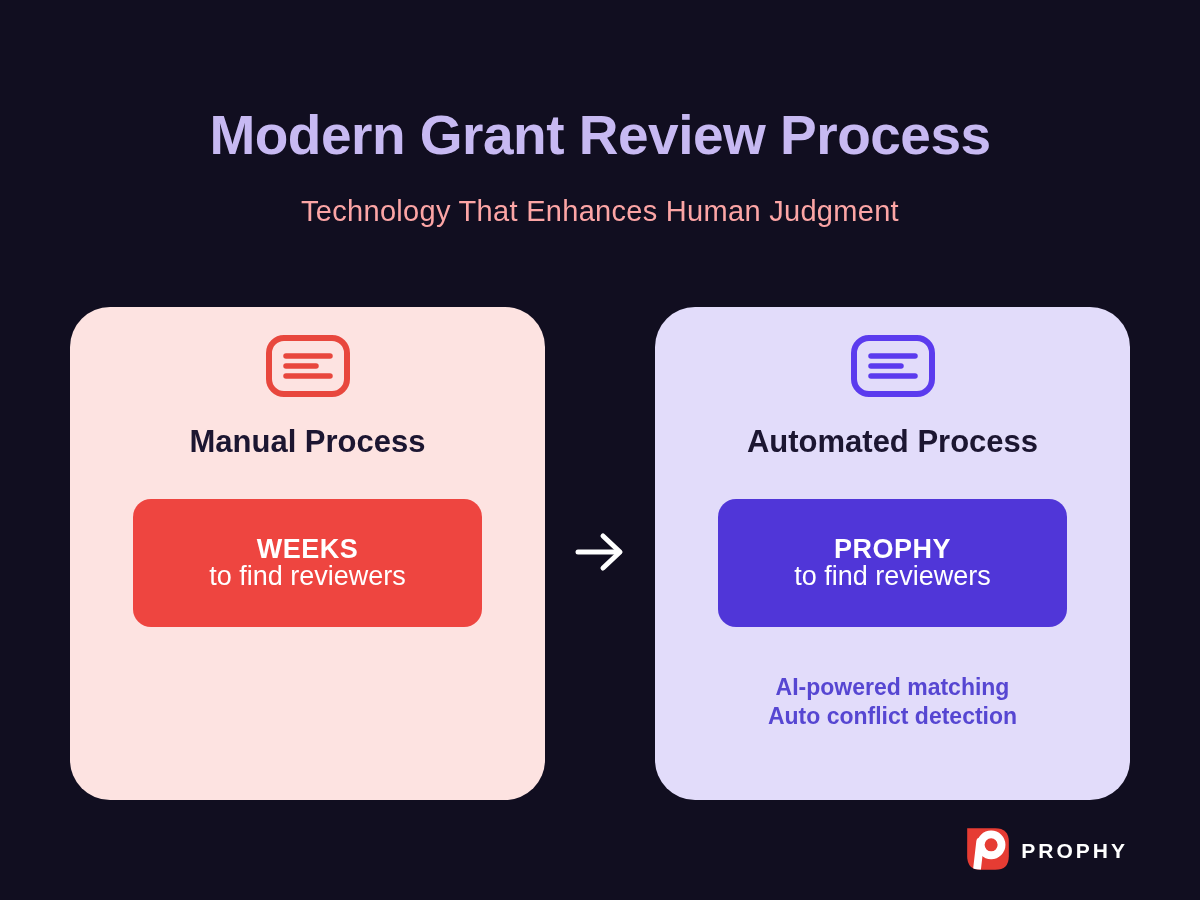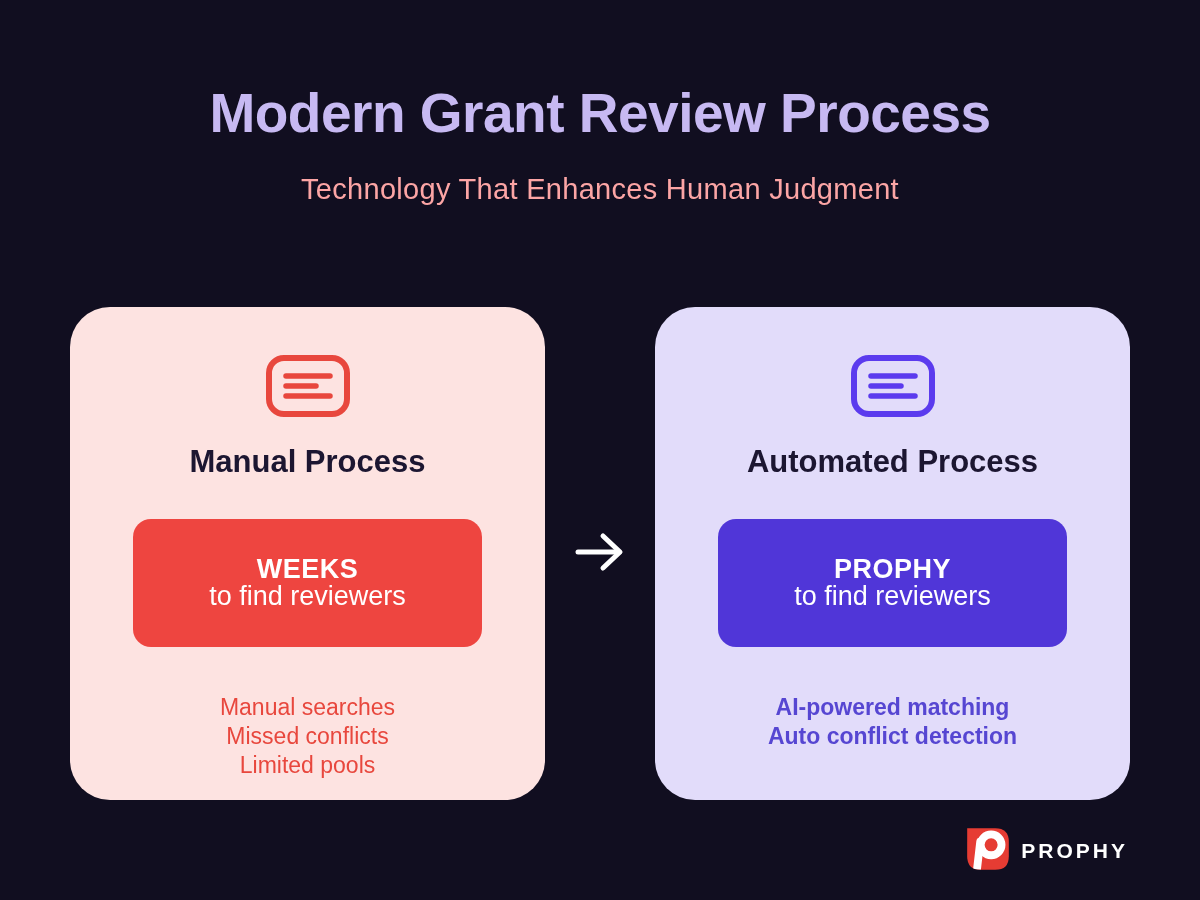--- a/index.html
+++ b/index.html
@@ -9,21 +9,21 @@
     font-family: "Liberation Sans", sans-serif;
     overflow: hidden;
   }
   .slide {
     position: relative;
     width: 1200px;
     height: 900px;
     background: #110e20;
   }
   
-  .header { text-align: center; padding-top: 86px; }
+  .header { text-align: center; padding-top: 108px; }
   .title {
     font-size: 55px;
     font-weight: 800;
     letter-spacing: -0.5px;
     color: #c7b9f2;
     line-height: 1.0;
   }
   .subtitle {
     margin-top: 32px;
     font-size: 29px;
@@ -38,21 +38,21 @@
     left: 70px;
     width: 1060px;
     height: 493px;
     display: flex;
     align-items: stretch;
   }
   .card {
     width: 475px;
     height: 493px;
     border-radius: 40px;
-    padding-top: 48px;
+    padding-top: 28px;
     text-align: center;
     flex: 0 0 auto;
   }
   .card--manual    { background: #fde3e1; }
   .card--automated { background: #e2dcfa; }
 
   .card-icon { display: inline-block; }
   .card--manual    .card-icon svg { color: #e8473d; }
   .card--automated .card-icon svg { color: #5b3bee; }
 
@@ -135,25 +135,20 @@
           <line x1="20" y1="21" x2="64" y2="21" stroke="currentColor" stroke-width="5.5" stroke-linecap="round"></line>
           <line x1="20" y1="31" x2="50" y2="31" stroke="currentColor" stroke-width="5.5" stroke-linecap="round"></line>
           <line x1="20" y1="41" x2="64" y2="41" stroke="currentColor" stroke-width="5.5" stroke-linecap="round"></line>
         </svg>
       </span>
       <div class="card-heading">Manual Process</div>
       <div class="badge">
         <div class="badge-title">WEEKS</div>
         <div class="badge-subtitle">to find reviewers</div>
       </div>
-      <ul class="points">
-        <li>Manual searches</li>
-        <li>Missed conflicts</li>
-        <li>Limited pools</li>
-      </ul>
     </div>
 
     <div class="arrow-cell">
       <span>
         <svg width="50" height="44" viewBox="0 0 50 44" fill="none">
           <path d="M3 22 H44" stroke="#ffffff" stroke-width="5" stroke-linecap="round"></path>
           <path d="M28 6 L45 22 L28 38" stroke="#ffffff" stroke-width="5" stroke-linecap="round" stroke-linejoin="round"></path>
         </svg>
       </span>
     </div>

